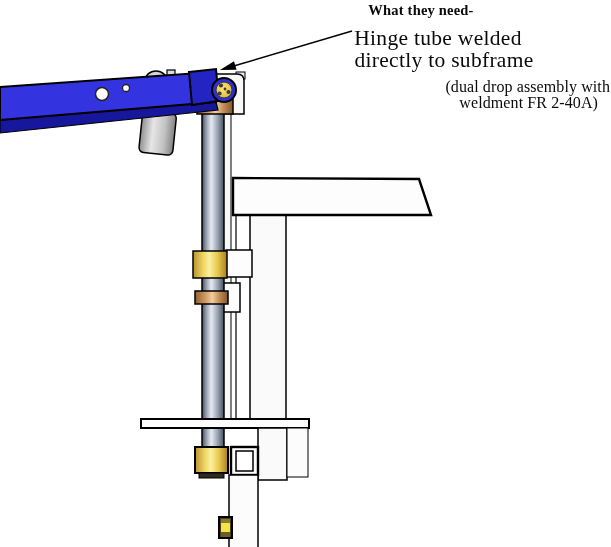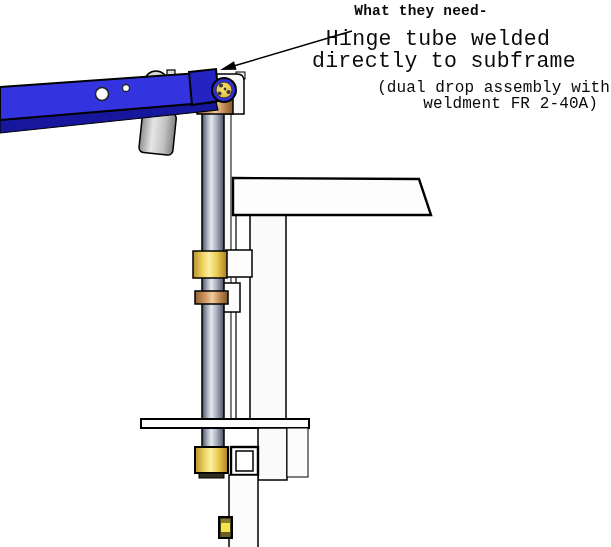--- a/index.html
+++ b/index.html
@@ -1,17 +1,17 @@
 <!DOCTYPE html>
 <html style="--background: #FFFFFF; --text: #0A0A0A; --outline: #000000; --subframe-blue: #3333E0; --subframe-blue-dark: #17179E; --subframe-cap-blue: #2424C2; --hinge-ring-blue: #2E2EDC; --hinge-disc-yellow: #EFC94C; --tube-highlight: #E6EAF1; --tube-shadow: #474F5F; --collar-yellow: #EFD05A; --collar-bronze: #CE9B66; --frame-white: #FAFAFA; --latch-gray: #C9C9C9; --screw-yellow: #F5E34A;"><head>
 <meta charset="utf-8">
 <style>
   html,body{margin:0;padding:0;background:var(--background,#fff);}
   .stage{position:relative;width:611px;height:547px;background:var(--background,#fff);overflow:hidden;
-         font-family:Liberation Mono, monospace;}
+         font-family:Liberation Serif, serif;}
   svg text{fill:var(--text,#0a0a0a);}
   .ann-big{font-size:21.5px;letter-spacing:.3px;}
   .ann-head{font-size:14.5px;font-weight:bold;letter-spacing:.2px;}
   .ann-note{font-size:16px;letter-spacing:.1px;}
   .o1{stroke:var(--outline,#000);stroke-width:1;}
   .o12{stroke:var(--outline,#000);stroke-width:1.2;}
   .o15{stroke:var(--outline,#000);stroke-width:1.5;}
   .o2{stroke:var(--outline,#000);stroke-width:2;}
   .o25{stroke:var(--outline,#000);stroke-width:2.4;}
   .white-part{fill:var(--frame-white,#fafafa);}

